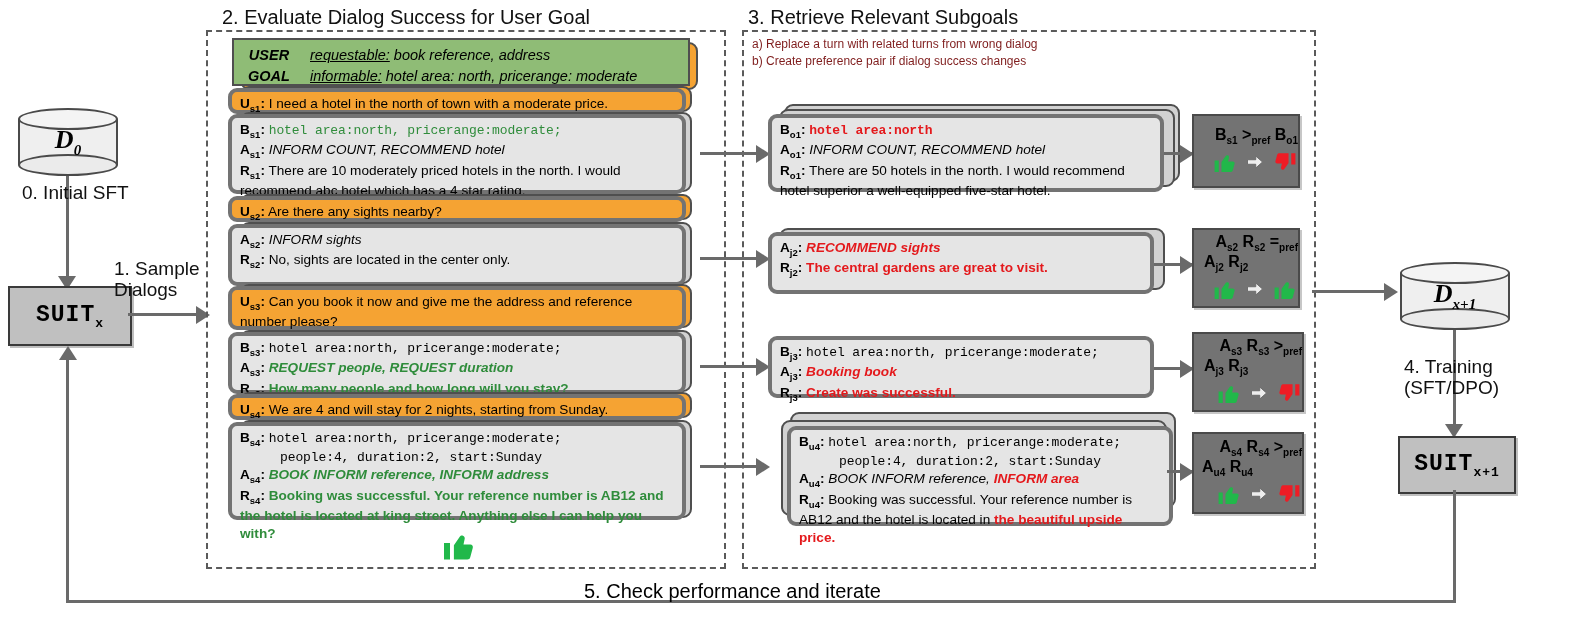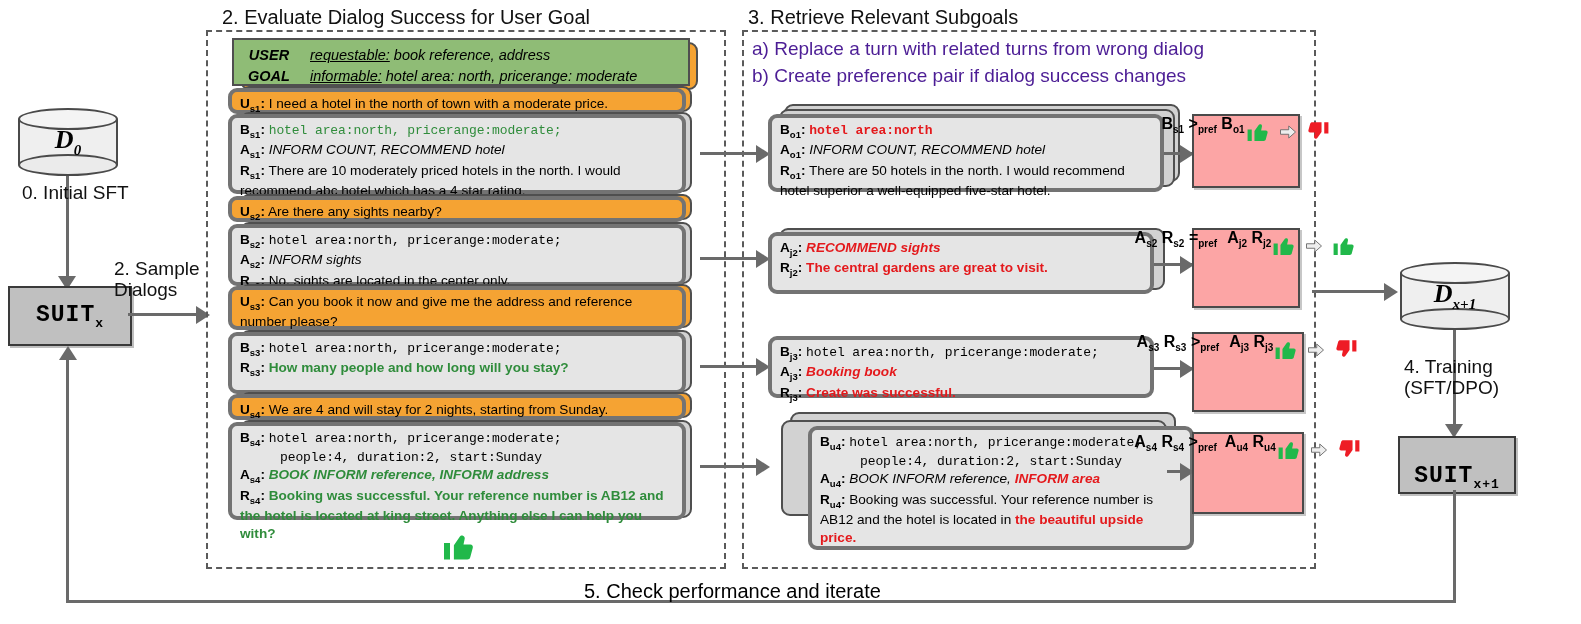--- a/index.html
+++ b/index.html
@@ -84,33 +84,33 @@
   .bold{font-weight:bold;}
 
   
   .goal-grid{display:flex;gap:14px;align-items:flex-start;}
   .goal-left{font-weight:bold;font-style:italic;font-size:14.5px;line-height:1.45;min-width:54px;text-align:center;}
   .goal-right{font-style:italic;font-size:14.5px;line-height:1.45;}
   .u{text-decoration:underline;}
 
   
   .pref{
-    position:absolute;background:#fca5a5;border:2px solid #4a4a4a;box-sizing:border-box;
+    position:absolute;background:#737373;border:2px solid #4a4a4a;box-sizing:border-box;
     box-shadow:2px 2px 0 rgba(0,0,0,.22);
-    display:flex;flex-direction:row;align-items:flex-start;justify-content:center;
+    display:flex;flex-direction:column;align-items:flex-end;justify-content:center;
   }
   .pref .line{font-size:16px;font-weight:bold;white-space:nowrap;line-height:1.05;}
   .pref .line sub{font-size:10px;font-weight:bold;}
   .pref .icons{display:flex;align-items:center;gap:7px;margin-top:3px;}
 
   
   .thumb{display:block;}
 
   
-  .steps{position:absolute;font-size:19px;line-height:1.42;color:#4c1d95;}
+  .steps{position:absolute;font-size:12px;line-height:1.42;color:#7f1d1d;}
 
   .bottom-lbl{position:absolute;font-size:20px;white-space:nowrap;}
 </style>
 </head>
 <body>
 
 <div class="cyl" style="left:18px;top:108px;width:100px;height:68px;">
   <div class="body"></div>
   <div class="bot"></div>
   <div class="top"></div>
@@ -121,21 +121,21 @@
 <div class="arrowhead ah-down" style="left:58px;top:276px;"></div>
 <div class="edge-lbl" style="left:22px;top:182px;">0.  Initial SFT</div>
 
 <div class="model" style="left:8px;top:286px;width:120px;height:56px;">
   <div class="t"><span>SUIT</span><sub>x</sub></div>
 </div>
 
 <div class="ln h" style="left:128px;top:313px;width:75px;height:3px;"></div>
 <div class="arrowhead ah-right" style="left:196px;top:306px;"></div>
 <div class="edge-lbl" style="left:114px;top:258px;">
-  <div>2.   Sample</div>
+  <div>1.   Sample</div>
   <div>Dialogs</div>
 </div>
 
 <div class="sec-title abs" style="left:222px;top:6px;">2. Evaluate Dialog Success for User Goal</div>
 <div class="dashed" style="left:206px;top:30px;width:516px;height:535px;"></div>
 
 <div class="stack" style="left:240px;top:42px;width:458px;height:48px;background:#f5a333;"></div>
 <div class="turn goal" style="left:232px;top:38px;width:458px;height:48px;padding:5px 8px;">
   <div class="goal-grid">
     <div class="goal-left">
@@ -163,34 +163,34 @@
 </div>
 
 <div class="stack usr" style="left:240px;top:194px;width:452px;height:26px;"></div>
 <div class="turn usr" style="left:228px;top:196px;width:458px;height:26px;">
   <span class="tag"><span>U</span><sub>s2</sub>:</span>
   <span>Are there any sights nearby?</span>
 </div>
 
 <div class="stack" style="left:240px;top:222px;width:452px;height:62px;"></div>
 <div class="turn sys" style="left:228px;top:224px;width:458px;height:62px;">
-  <div><span class="tag"><span>B</span><sub>s2</sub>:</span> <span class="mono">hotel area:north, pricerange:moderate;</span></div>
   <div><span class="tag"><span>A</span><sub>s2</sub>:</span> <span class="ital">INFORM sights</span></div>
   <div><span class="tag"><span>R</span><sub>s2</sub>:</span> <span>No, sights are located in the center only.</span></div>
 </div>
 
 <div class="stack usr" style="left:240px;top:284px;width:452px;height:44px;"></div>
 <div class="turn usr" style="left:228px;top:286px;width:458px;height:44px;">
   <span class="tag"><span>U</span><sub>s3</sub>:</span>
   <span>Can you book it now and give me the address and reference number please?</span>
 </div>
 
 <div class="stack" style="left:240px;top:330px;width:452px;height:62px;"></div>
 <div class="turn sys" style="left:228px;top:332px;width:458px;height:62px;">
   <div><span class="tag"><span>B</span><sub>s3</sub>:</span> <span class="mono">hotel area:north, pricerange:moderate;</span></div>
+  <div><span class="tag"><span>A</span><sub>s3</sub>:</span> <span class="ital bold green">REQUEST people, REQUEST duration</span></div>
   <div><span class="tag"><span>R</span><sub>s3</sub>:</span> <span class="bold green">How many people and how long will you stay?</span></div>
 </div>
 
 <div class="stack usr" style="left:240px;top:392px;width:452px;height:26px;"></div>
 <div class="turn usr" style="left:228px;top:394px;width:458px;height:26px;">
   <span class="tag"><span>U</span><sub>s4</sub>:</span>
   <span>We are 4 and will stay for 2 nights, starting from Sunday.</span>
 </div>
 
 <div class="stack" style="left:240px;top:420px;width:452px;height:98px;"></div>
@@ -241,21 +241,21 @@
 </div>
 
 <div class="turn sys" style="left:768px;top:336px;width:386px;height:62px;">
   <div><span class="tag"><span>B</span><sub>j3</sub>:</span> <span class="mono">hotel area:north, pricerange:moderate;</span></div>
   <div><span class="tag"><span>A</span><sub>j3</sub>:</span> <span class="ital bold red">Booking book</span></div>
   <div><span class="tag"><span>R</span><sub>j3</sub>:</span> <span class="bold red">Create was successful.</span></div>
 </div>
 
 <div class="stack" style="left:790px;top:412px;width:386px;height:96px;"></div>
 <div class="stack" style="left:781px;top:420px;width:386px;height:96px;"></div>
-<div class="turn sys" style="left:808px;top:426px;width:386px;height:124px;">
+<div class="turn sys" style="left:787px;top:426px;width:386px;height:100px;">
   <div><span class="tag"><span>B</span><sub>u4</sub>:</span> <span class="mono">hotel area:north, pricerange:moderate;</span></div>
   <div class="mono" style="padding-left:40px;"><span>people:4, duration:2, start:Sunday</span></div>
   <div><span class="tag"><span>A</span><sub>u4</sub>:</span> <span class="ital">BOOK INFORM reference, </span><span class="ital bold red">INFORM area</span></div>
   <div><span class="tag"><span>R</span><sub>u4</sub>:</span> <span>Booking was successful. Your reference number is AB12 and the hotel is located in </span><span class="bold red">the beautiful upside price.</span></div>
 </div>
 
 <div class="ln h" style="left:1164px;top:152px;width:32px;height:3px;"></div>
 <div class="arrowhead ah-right" style="left:1180px;top:145px;"></div>
 
 <div class="ln h" style="left:1154px;top:263px;width:42px;height:3px;"></div>
@@ -365,21 +365,21 @@
   <div class="lbl"><span>D</span><sub>x+1</sub></div>
 </div>
 
 <div class="ln v" style="left:1453px;top:330px;width:3px;height:100px;"></div>
 <div class="arrowhead ah-down" style="left:1445px;top:424px;"></div>
 <div class="edge-lbl" style="left:1404px;top:356px;">
   <div>4.  Training</div>
   <div>(SFT/DPO)</div>
 </div>
 
-<div class="model" style="left:1398px;top:436px;width:114px;height:54px;align-items:flex-end;">
+<div class="model" style="left:1398px;top:436px;width:114px;height:54px;">
   <div class="t"><span>SUIT</span><sub>x+1</sub></div>
 </div>
 
 <div class="ln v" style="left:1453px;top:490px;width:3px;height:113px;"></div>
 <div class="ln h" style="left:66px;top:600px;width:1390px;height:3px;"></div>
 <div class="ln v" style="left:66px;top:356px;width:3px;height:246px;"></div>
 <div class="arrowhead ah-up" style="left:59px;top:346px;"></div>
 <div class="bottom-lbl" style="left:584px;top:580px;">5.  Check performance and iterate</div>
 
 </body></html>

